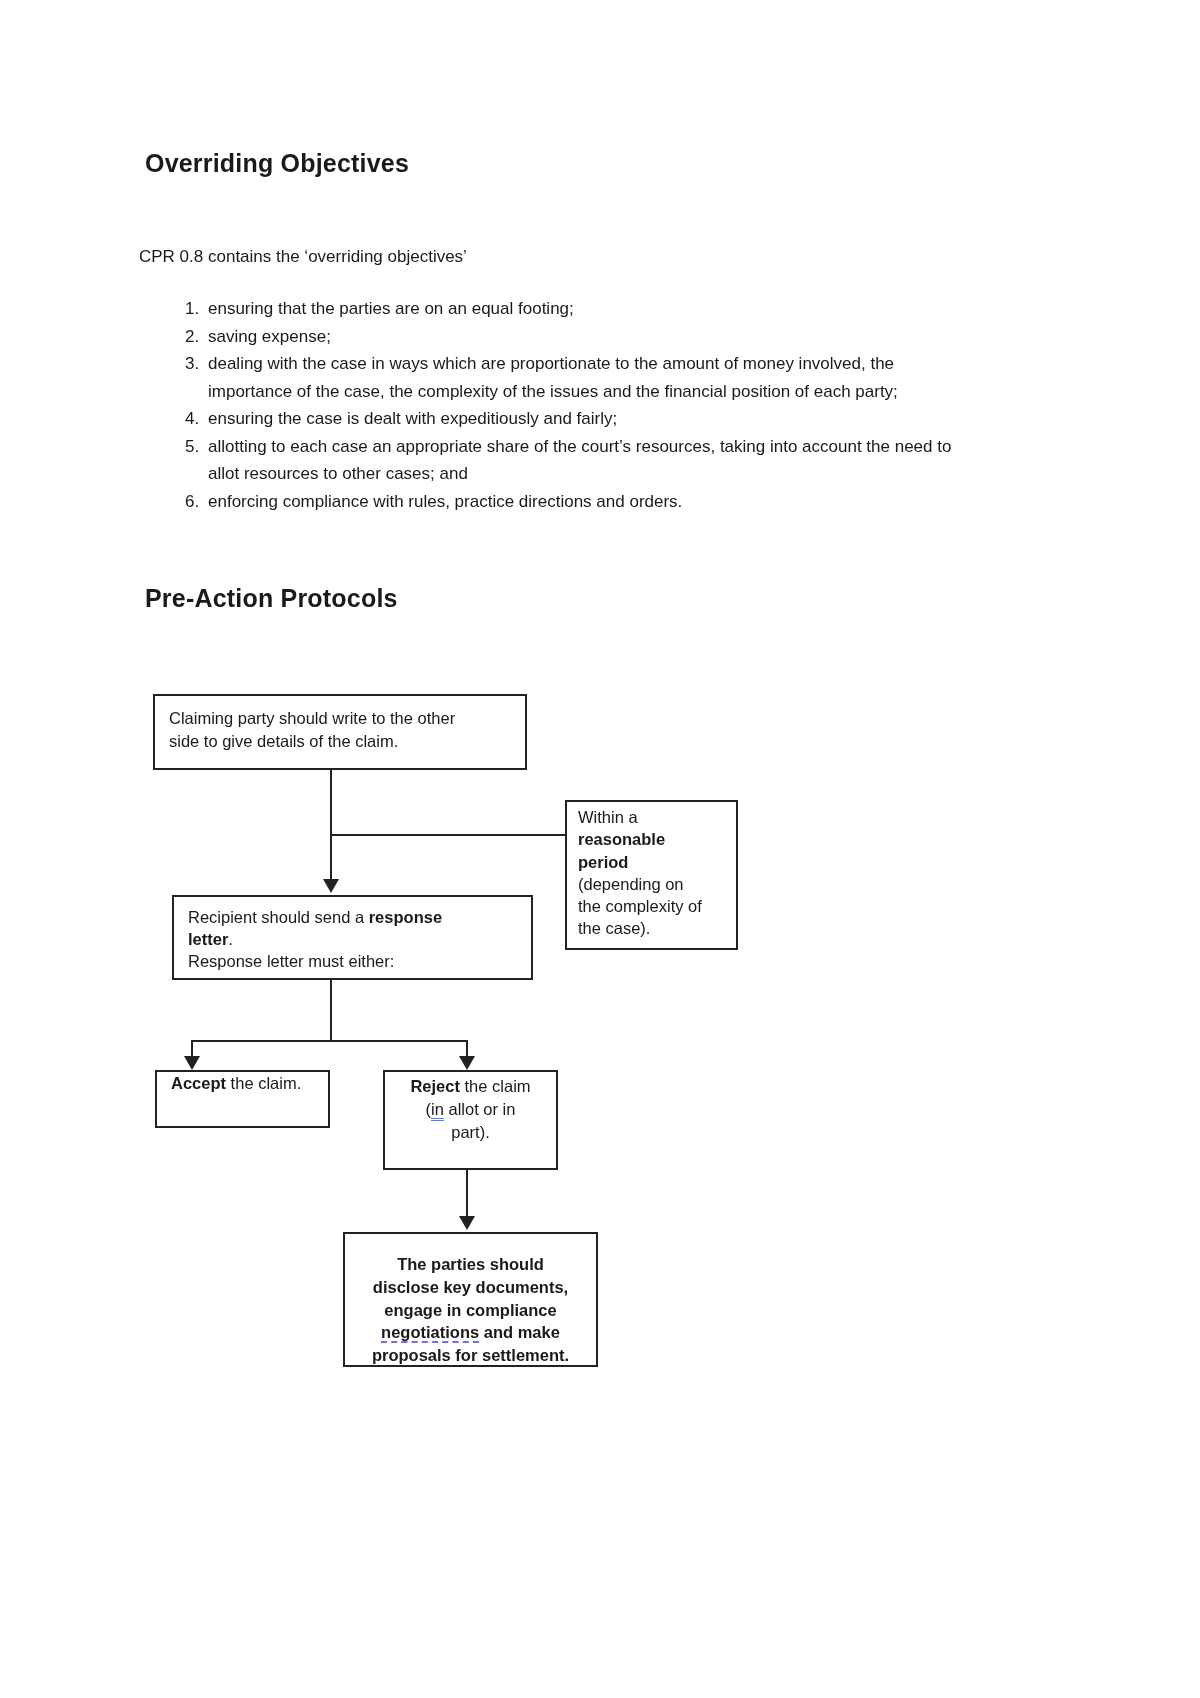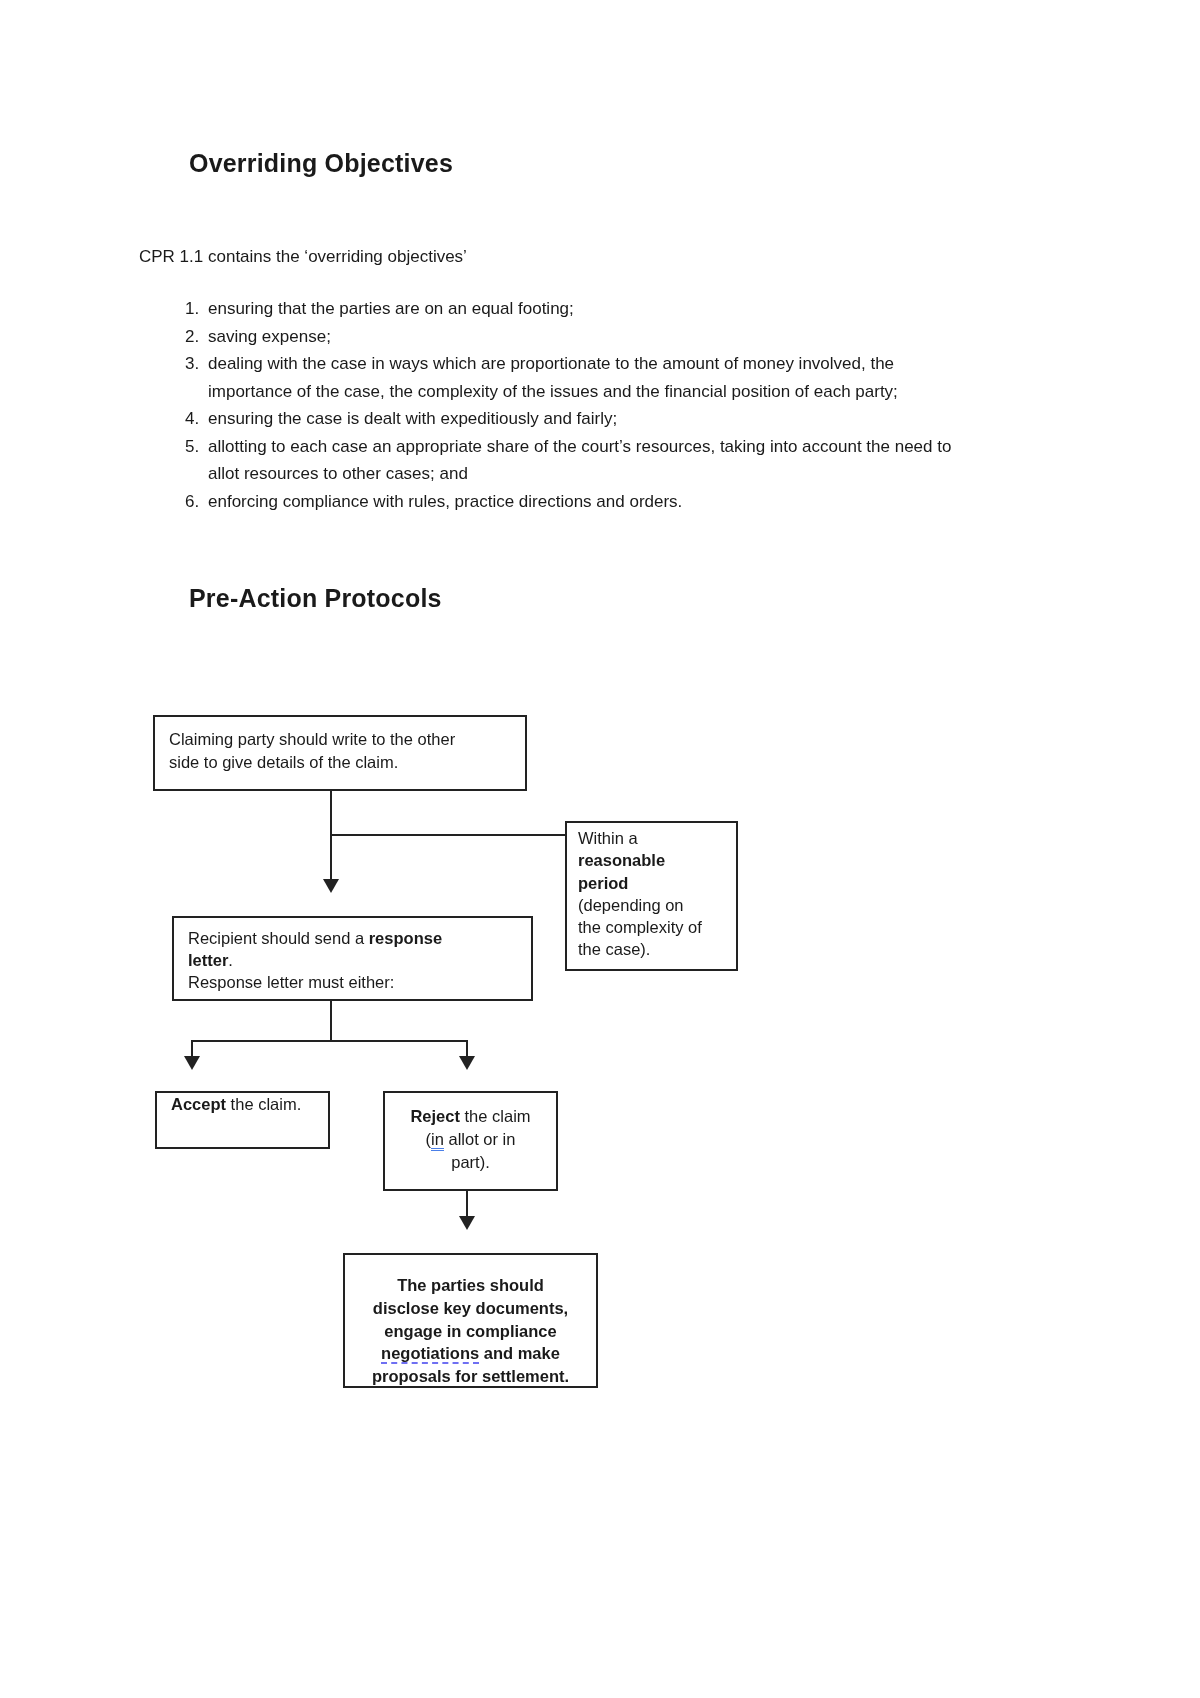--- a/index.html
+++ b/index.html
@@ -17,21 +17,20 @@
     background:#ffffff;
     font-family:"Liberation Sans","DejaVu Sans",sans-serif;
     color:var(--text);
     overflow:hidden;
   }
   .h1{
     position:absolute;
     font-size:25px;
     font-weight:bold;
     letter-spacing:0.2px;
-    margin-left:44px;
   }
   .intro{
     position:absolute;
     left:139px;
     top:247px;
     font-size:17px;
   }
   ol.objectives{
     position:absolute;
     left:137px;
@@ -43,52 +42,51 @@
     list-style:decimal;
   }
   ol.objectives li{padding-left:4px;}
   
   .fc-box{
     position:absolute;
     border:2px solid var(--line);
     background:#ffffff;
     font-size:16.5px;
     color:var(--text);
-    margin-top:21px;
   }
   .fc-line{white-space:nowrap;}
   .bold{font-weight:bold;}
   .spell{border-bottom:3px double var(--spell);}
   .grammar{border-bottom:2px dashed var(--grammar);}
   .conn{
     position:absolute;
     background:var(--line);
   }
   .arrowhead{
     position:absolute;
     width:0;height:0;
     border-left:8px solid transparent;
     border-right:8px solid transparent;
     border-top:14px solid var(--line);
   }
   .box-claiming{left:153px;top:694px;width:374px;height:76px;padding:11px 14px;line-height:23px;}
   .box-within{left:565px;top:800px;width:173px;height:150px;padding:4px 11px;line-height:22.3px;}
   .box-recipient{left:172px;top:895px;width:361px;height:85px;padding:9px 14px;line-height:22px;}
   .box-accept{left:155px;top:1070px;width:175px;height:58px;padding:0 14px;line-height:22px;}
-  .box-reject{left:383px;top:1070px;width:175px;height:100px;padding:12px 6px;line-height:23px;text-align:center;}
+  .box-reject{left:383px;top:1070px;width:175px;height:100px;padding:3px 6px;line-height:23px;text-align:center;}
   .box-parties{left:343px;top:1232px;width:255px;height:135px;padding:19px 6px;line-height:22.8px;text-align:center;}
 </style>
 </head>
 <body>
 
 <div class="page">
 
   <div class="h1" style="left:145px;top:149px;">Overriding Objectives</div>
 
-  <div class="intro">CPR 1.1 contains the ‘overriding objectives’</div>
+  <div class="intro">CPR 0.8 contains the ‘overriding objectives’</div>
 
   <ol class="objectives">
     <li>ensuring that the parties are on an equal footing;</li>
     <li>saving expense;</li>
     <li>dealing with the case in ways which are proportionate to the amount of money involved, the importance of the case, the complexity of the issues and the financial position of each party;</li>
     <li>ensuring the case is dealt with expeditiously and fairly;</li>
     <li>allotting to each case an appropriate share of the court’s resources, taking into account the need to allot resources to other cases; and</li>
     <li>enforcing compliance with rules, practice directions and orders.</li>
   </ol>
 

